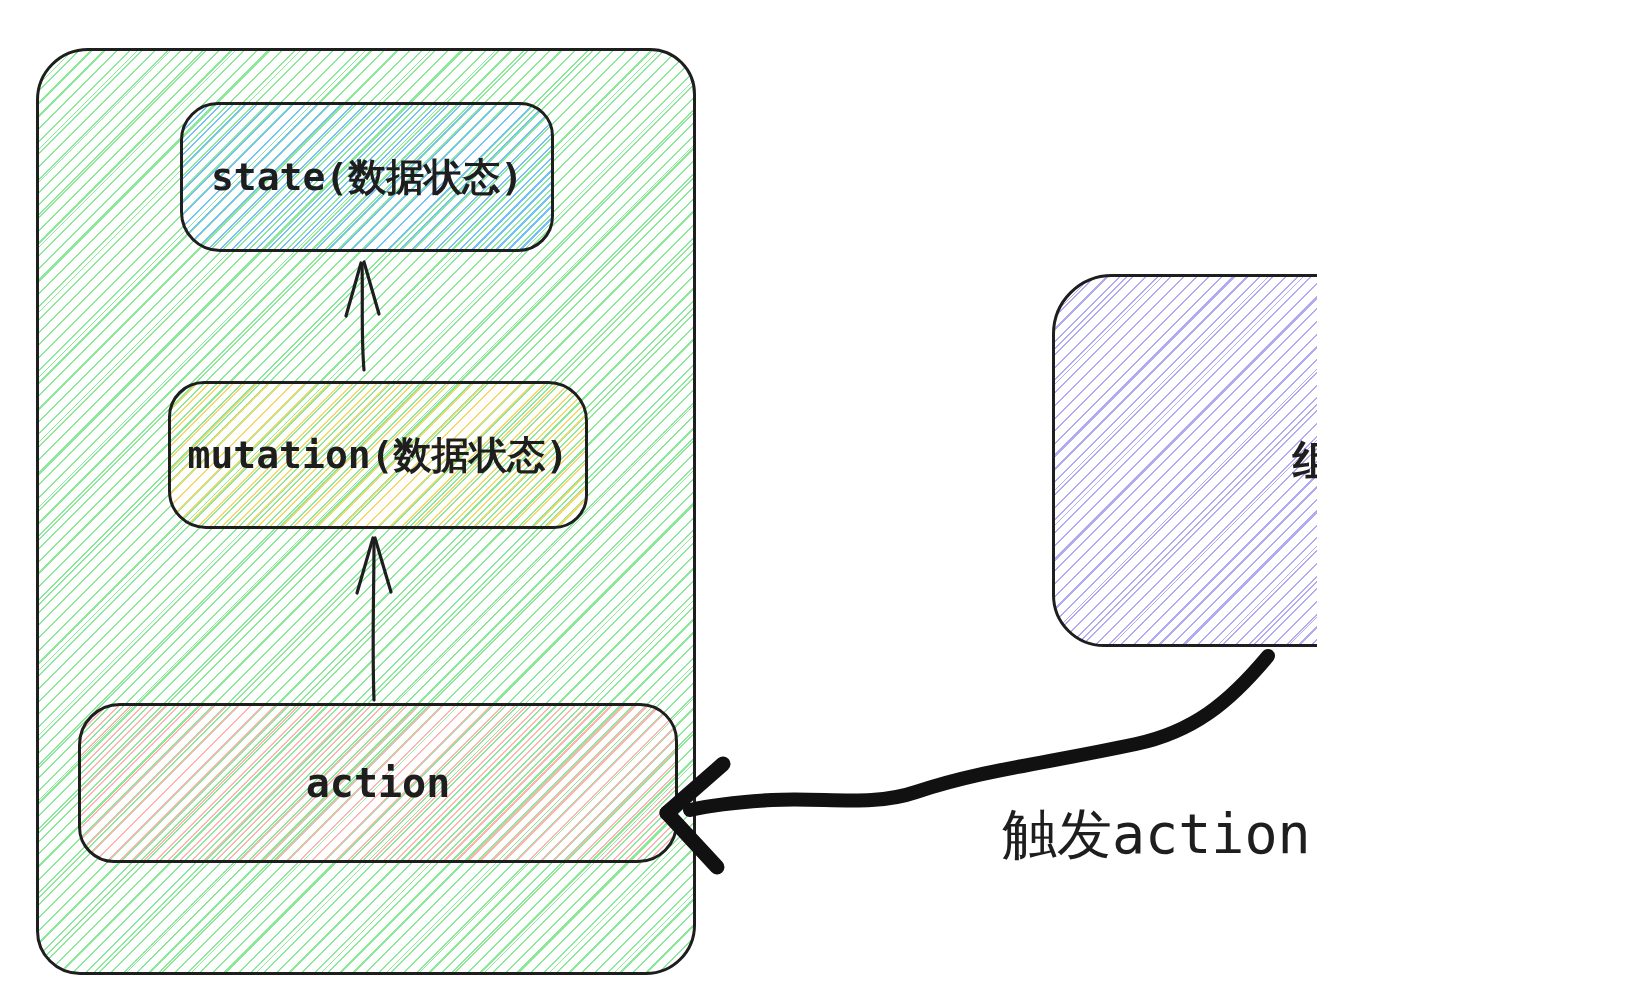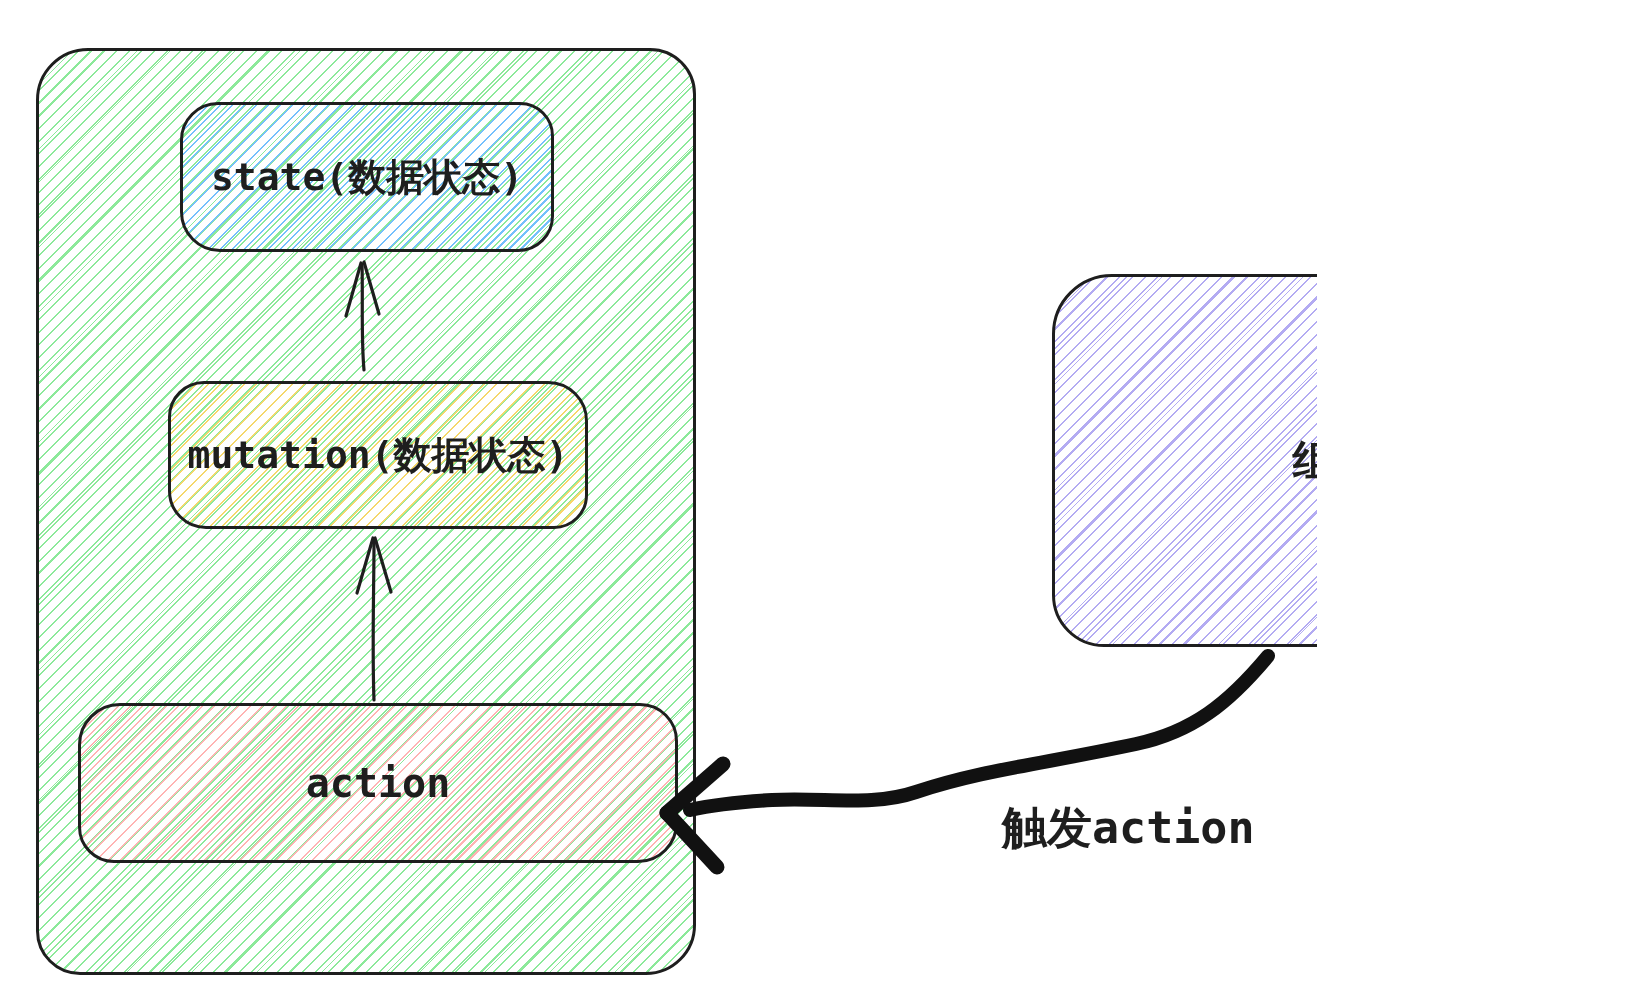--- a/index.html
+++ b/index.html
@@ -73,22 +73,22 @@
     color:var(--stroke,#1e1e1e);
     white-space:nowrap;
   }
   #state-box .box-label, #mutation-box .box-label{ font-size:38px; }
   #action-box .box-label{ font-size:40px; }
   #component-box .box-label{ font-size:42px; font-weight:600; }
 
   #edge-label{
     position:absolute;
     left:1002px; top:798px;
-    font-size:45px;
-    font-weight:bold;
+    font-size:55px;
+    font-weight:normal;
     white-space:nowrap;
     color:var(--stroke,#1e1e1e);
   }
 
   #arrow-layer{
     position:absolute;
     left:0; top:0;
     width:1650px; height:1006px;
     pointer-events:none;
   }

